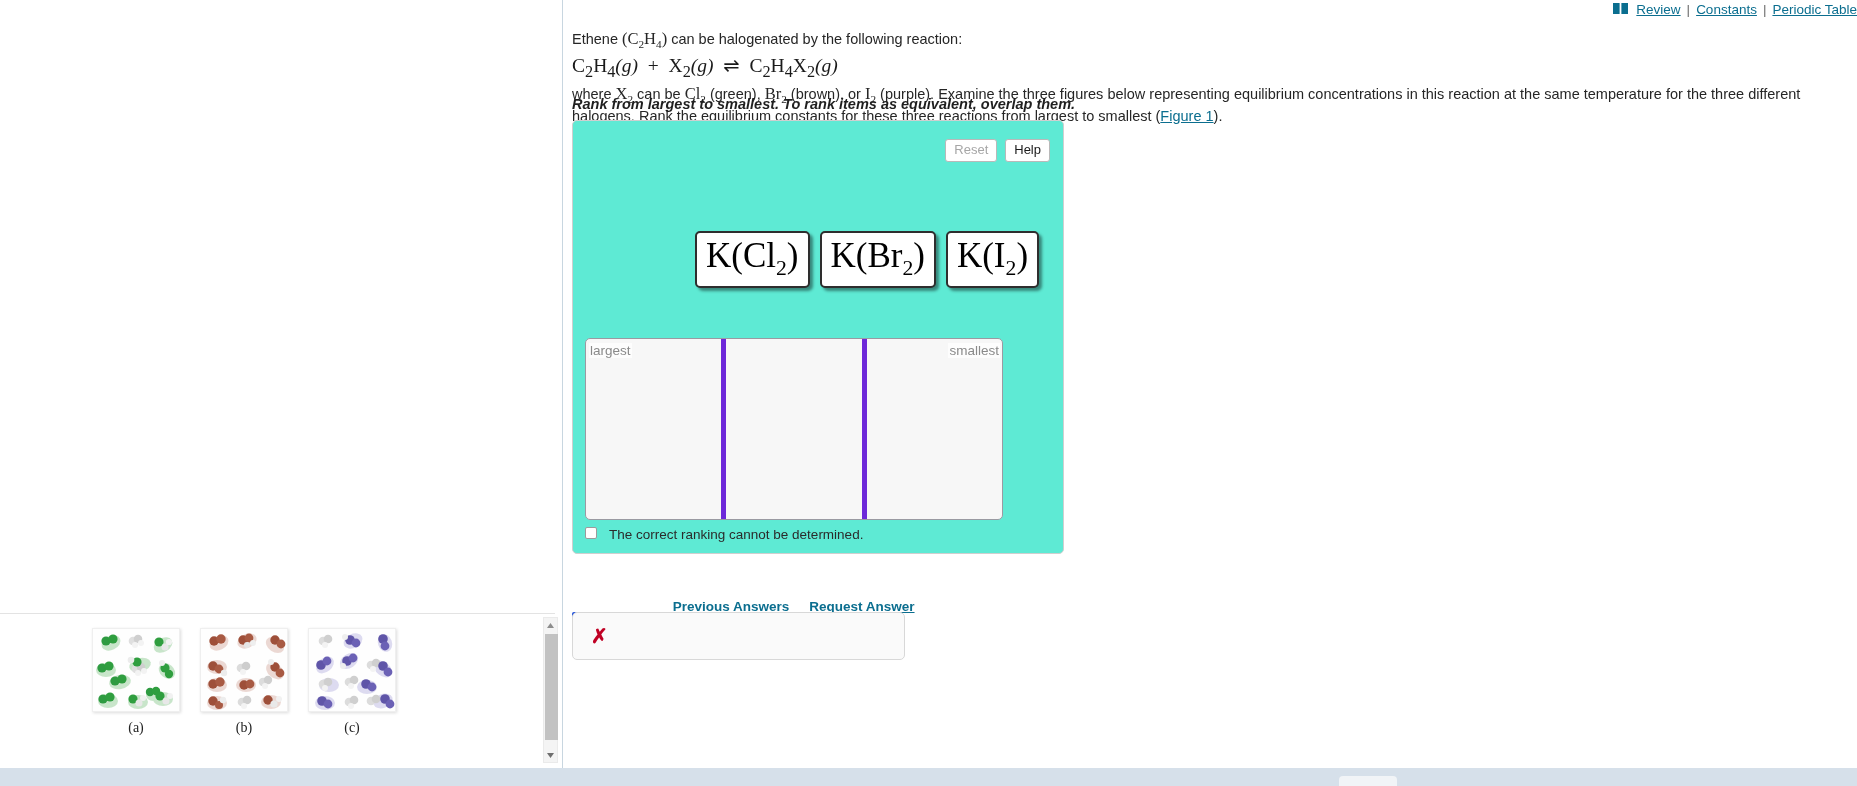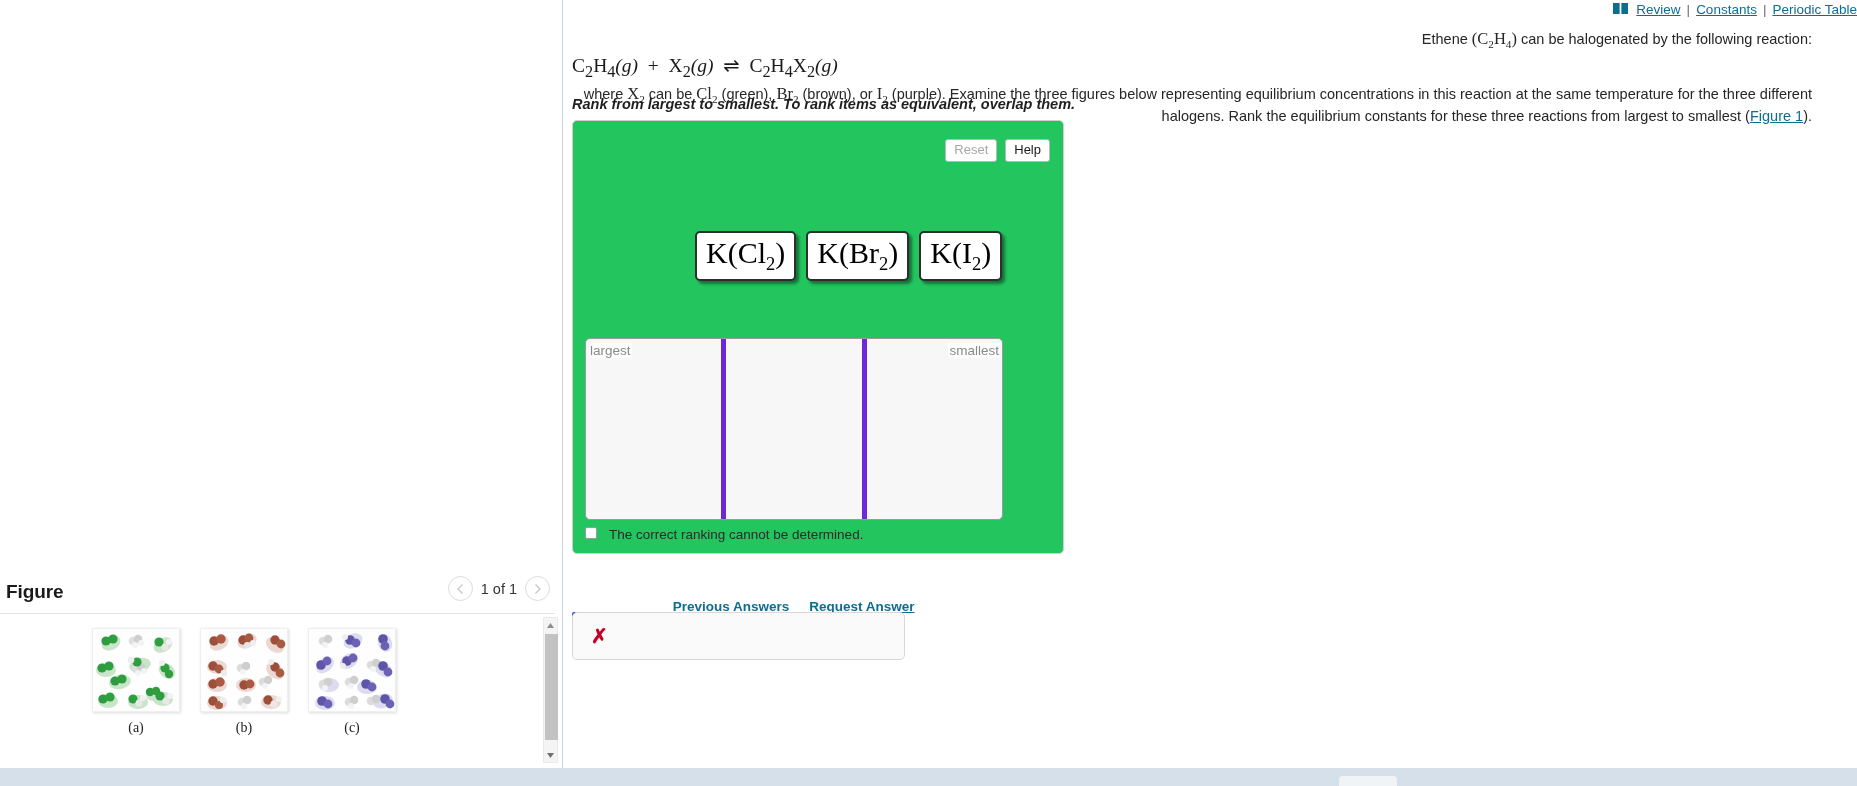--- a/index.html
+++ b/index.html
@@ -84,55 +84,55 @@
     position:absolute; right: 0px; top: 2px;
     display:flex; align-items:center; gap:6px;
     font-size: 13.5px;
   }
   .topnav a { color:#0b6e8f; text-decoration: underline; }
   .topnav .sep { color:#6b6b6b; }
   .book-icon { display:inline-block; margin-right:2px; }
 
   .qbody { position:absolute; left: 9px; top: 28px; width: 1240px; }
   .qline {
-    font-size: 14.5px; color: #262626; line-height: 1.30; text-align: right;
+    font-size: 14.5px; color: #262626; line-height: 1.30;
   }
   .eqn {
     font-family: "Liberation Serif", serif;
     font-size: 19.5px; color: #1a1a1a; margin: 2px 0 1px 0; white-space: nowrap;
   }
   .eqn i { font-style: italic; }
   .chem { font-family:"Liberation Serif", serif; font-size: 16.5px; }
   .chem sub { font-size: 0.68em; }
   .link { color:#0b6e8f; text-decoration: underline; }
   .rank-instr {
     position:absolute; left: 9px; top: 96px;
     font-size: 14.5px; font-weight: bold; color:#1f1f1f;font-style:italic;
   }
 
   
   .answer-card {
     position:absolute; left: 9px; top: 120px;
     width: 492px; height: 434px;
-    border: 1px solid #cfcfcf; border-radius: 5px; background:#22c55e;
+    border: 1px solid #cfcfcf; border-radius: 5px; background:#5eead4;
   }
   .card-tools { position:absolute; right: 13px; top: 18px; display:flex; gap:8px; }
   .tool-btn {
     border: 1px solid #b9b9b9; border-radius: 3px; background:#fff;
     font-size: 13px; padding: 2px 8px 3px; color:#1a1a1a;
     font-family:"Liberation Sans", sans-serif; line-height:1.25;
   }
   .tool-btn.disabled { color:#a6a6a6; }
 
   .tiles { position:absolute; left: 122px; top: 110px; display:flex; gap: 10px; }
   .tile {
     border: 2px solid #2e2e2e; border-radius: 5px; background:#fff;
     box-shadow: 3px 3px 3px rgba(0,0,0,0.42);
     padding: 2px 9px 4px;
-    font-family: "Liberation Serif", serif; font-size: 30px; color:#000;
+    font-family: "Liberation Serif", serif; font-size: 35px; color:#000;
     line-height: 1.18; white-space:nowrap;
   }
   .tile sub { font-size: 0.62em; }
 
   .rank-box {
     position:absolute; left: 12px; top: 217px;
     width: 418px; height: 182px;
     border: 1px solid #9a9aa2; border-radius: 5px;
     background: #f7f7f7; overflow:hidden;
     display:flex;
@@ -184,36 +184,20 @@
     background:#f1f4f7; border-radius: 4px 4px 0 0;
   }
 </style>
 </head>
 <body>
 
 <div id="app">
 
   <div id="left-pane">
 
-    <div class="figure-header">
-      <div class="figure-title">Figure</div>
-      <div class="fig-nav">
-        <div class="nav-circle">
-          <svg width="9" height="12" viewBox="0 0 9 12">
-            <polyline points="6.5,1.5 2,6 6.5,10.5" fill="none" stroke="#c9c9c9" stroke-width="1.4"></polyline>
-          </svg>
-        </div>
-        <div class="fig-count">1 of 1</div>
-        <div class="nav-circle">
-          <svg width="9" height="12" viewBox="0 0 9 12">
-            <polyline points="2.5,1.5 7,6 2.5,10.5" fill="none" stroke="#c9c9c9" stroke-width="1.4"></polyline>
-          </svg>
-        </div>
-      </div>
-    </div>
 
     <div class="figure-divider"></div>
 
     <div class="figure-body">
       <div class="panel-row">
 
         <div class="mol-panel-wrap">
           <div class="mol-panel">
             <svg width="88" height="84" viewBox="0 0 88 84">
               <g opacity="0.30">

